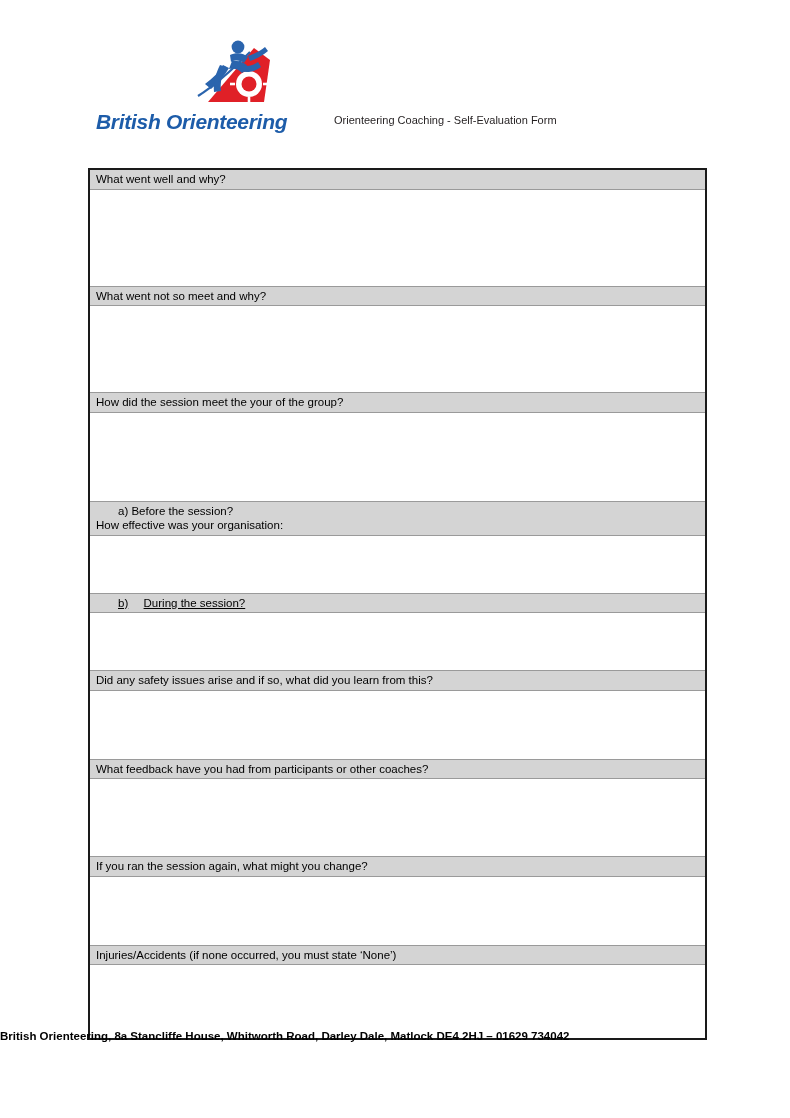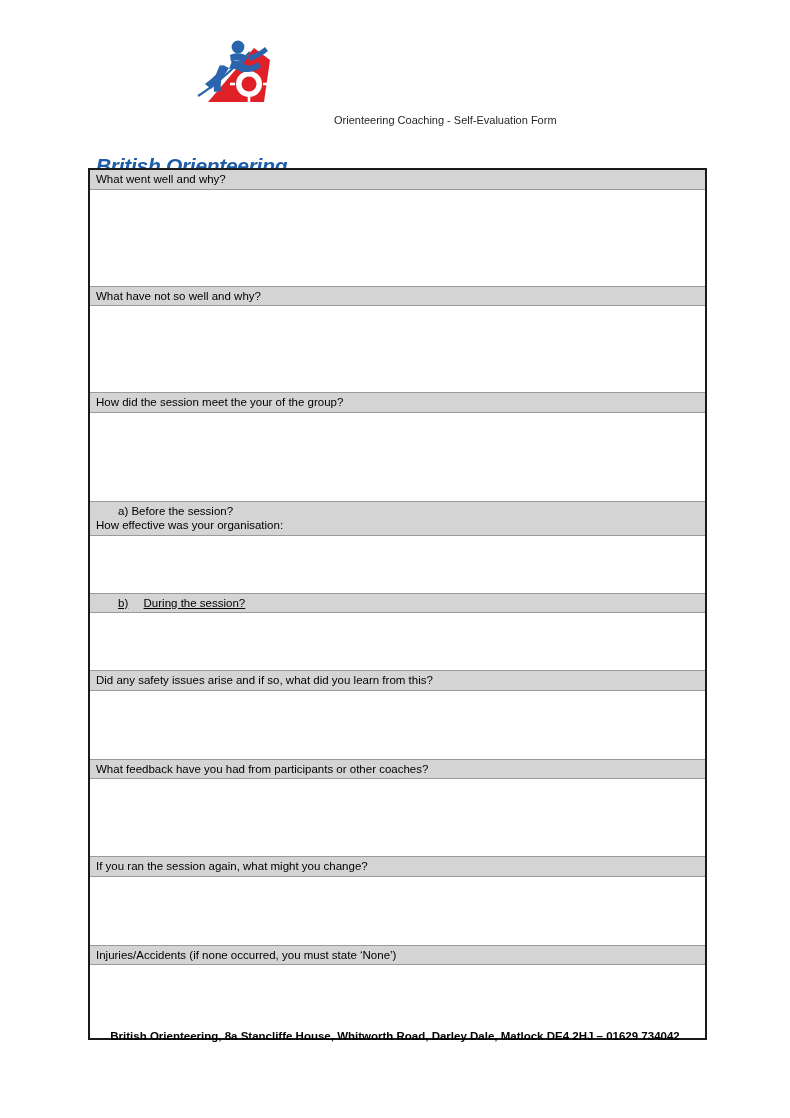--- a/index.html
+++ b/index.html
@@ -43,21 +43,20 @@
     left: 0px;
     top: 76px;
     width: 192px;
     font-family: "Liberation Sans", sans-serif;
     font-weight: bold;
     font-style: italic;
     font-size: 21px;
     letter-spacing: -0.3px;
     color: #1d5ca9;
     white-space: nowrap;
-    margin-top: 44px;
   }
   .doc-title {
     position: absolute;
     left: 334px;
     top: 114px;
     font-size: 11px;
     color: #231f20;
     white-space: nowrap;
   }
 
@@ -103,21 +102,21 @@
     background: #ffffff;
     box-sizing: border-box;
   }
 
   
   .footer {
     position: absolute;
     left: 0;
     top: 1030px;
     width: 790px;
-    text-align: center;
+    text-align: left;
     font-size: 11.5px;
     font-weight: bold;
     color: #000000;
   }
 </style>
 </head>
 <body>
 
 <div class="masthead">
 
@@ -158,21 +157,21 @@
 
   <div class="doc-title">Orienteering Coaching - Self-Evaluation Form</div>
 </div>
 
 <div class="form-table" id="form-table">
     <div class="row row-question">
       <div class="q-line">What went well and why?</div>
     </div>
     <div class="row row-answer" style="height: 96px;"></div>
     <div class="row row-question">
-      <div class="q-line">What have not so well and why?</div>
+      <div class="q-line">What went not so meet and why?</div>
     </div>
     <div class="row row-answer" style="height: 86px;"></div>
     <div class="row row-question">
       <div class="q-line">How did the session meet the your of the group?</div>
     </div>
     <div class="row row-answer" style="height: 88px;"></div>
     <div class="row row-question">
       <div class="q-line indent-a">a) Before the session?</div>
       <div class="q-line">How effective was your organisation:</div>
     </div>

